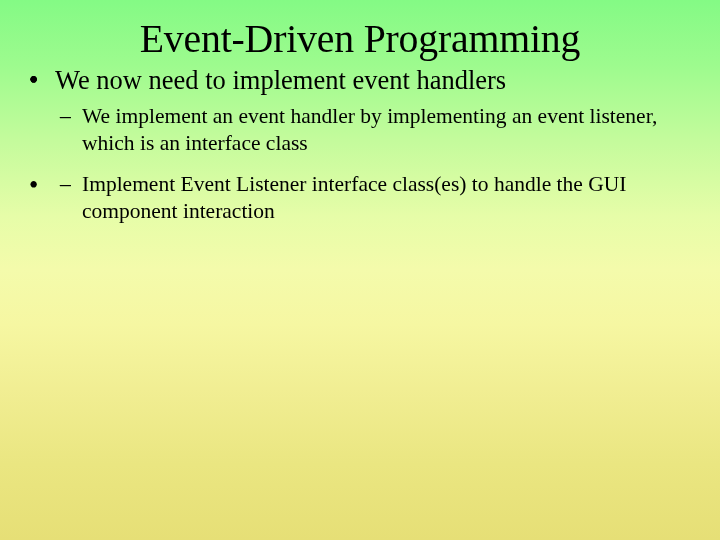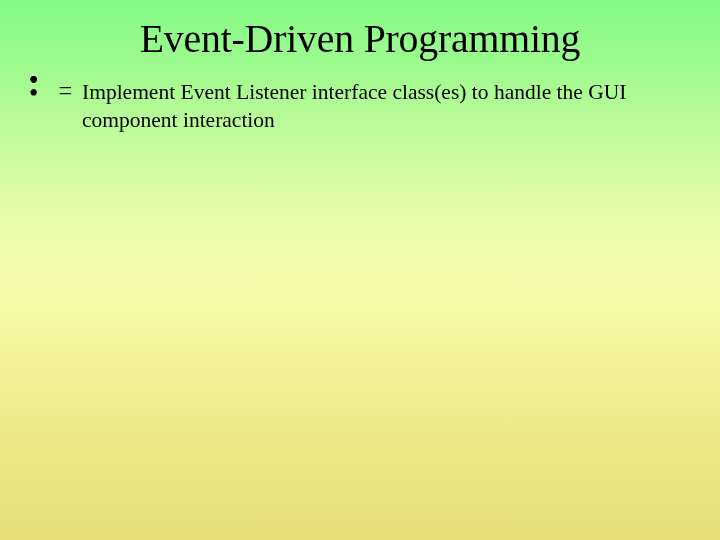--- a/index.html
+++ b/index.html
@@ -111,28 +111,30 @@
     <div class="lvl1 tight">
       <span class="marker">•</span>
     </div>
 
     <div class="lvl1 tight">
       <span class="marker">•</span>
     </div>
 
     <div class="lvl1 tight">
       <span class="marker">•</span>
+      <span class="txt">We now need to implement event handlers</span>
     </div>
 
     <div class="lvl2 group-gap-2">
       <span class="marker">–</span>
     </div>
 
     <div class="lvl2 tight">
       <span class="marker">–</span>
+      <span class="txt">We implement an event handler by implementing an event listener, which is an interface class</span>
     </div>
 
     <div class="lvl1 group-gap-1">
       <span class="marker">•</span>
     </div>
 
     <div class="lvl2 group-gap-1">
       <span class="marker">–</span>
     </div>
 

